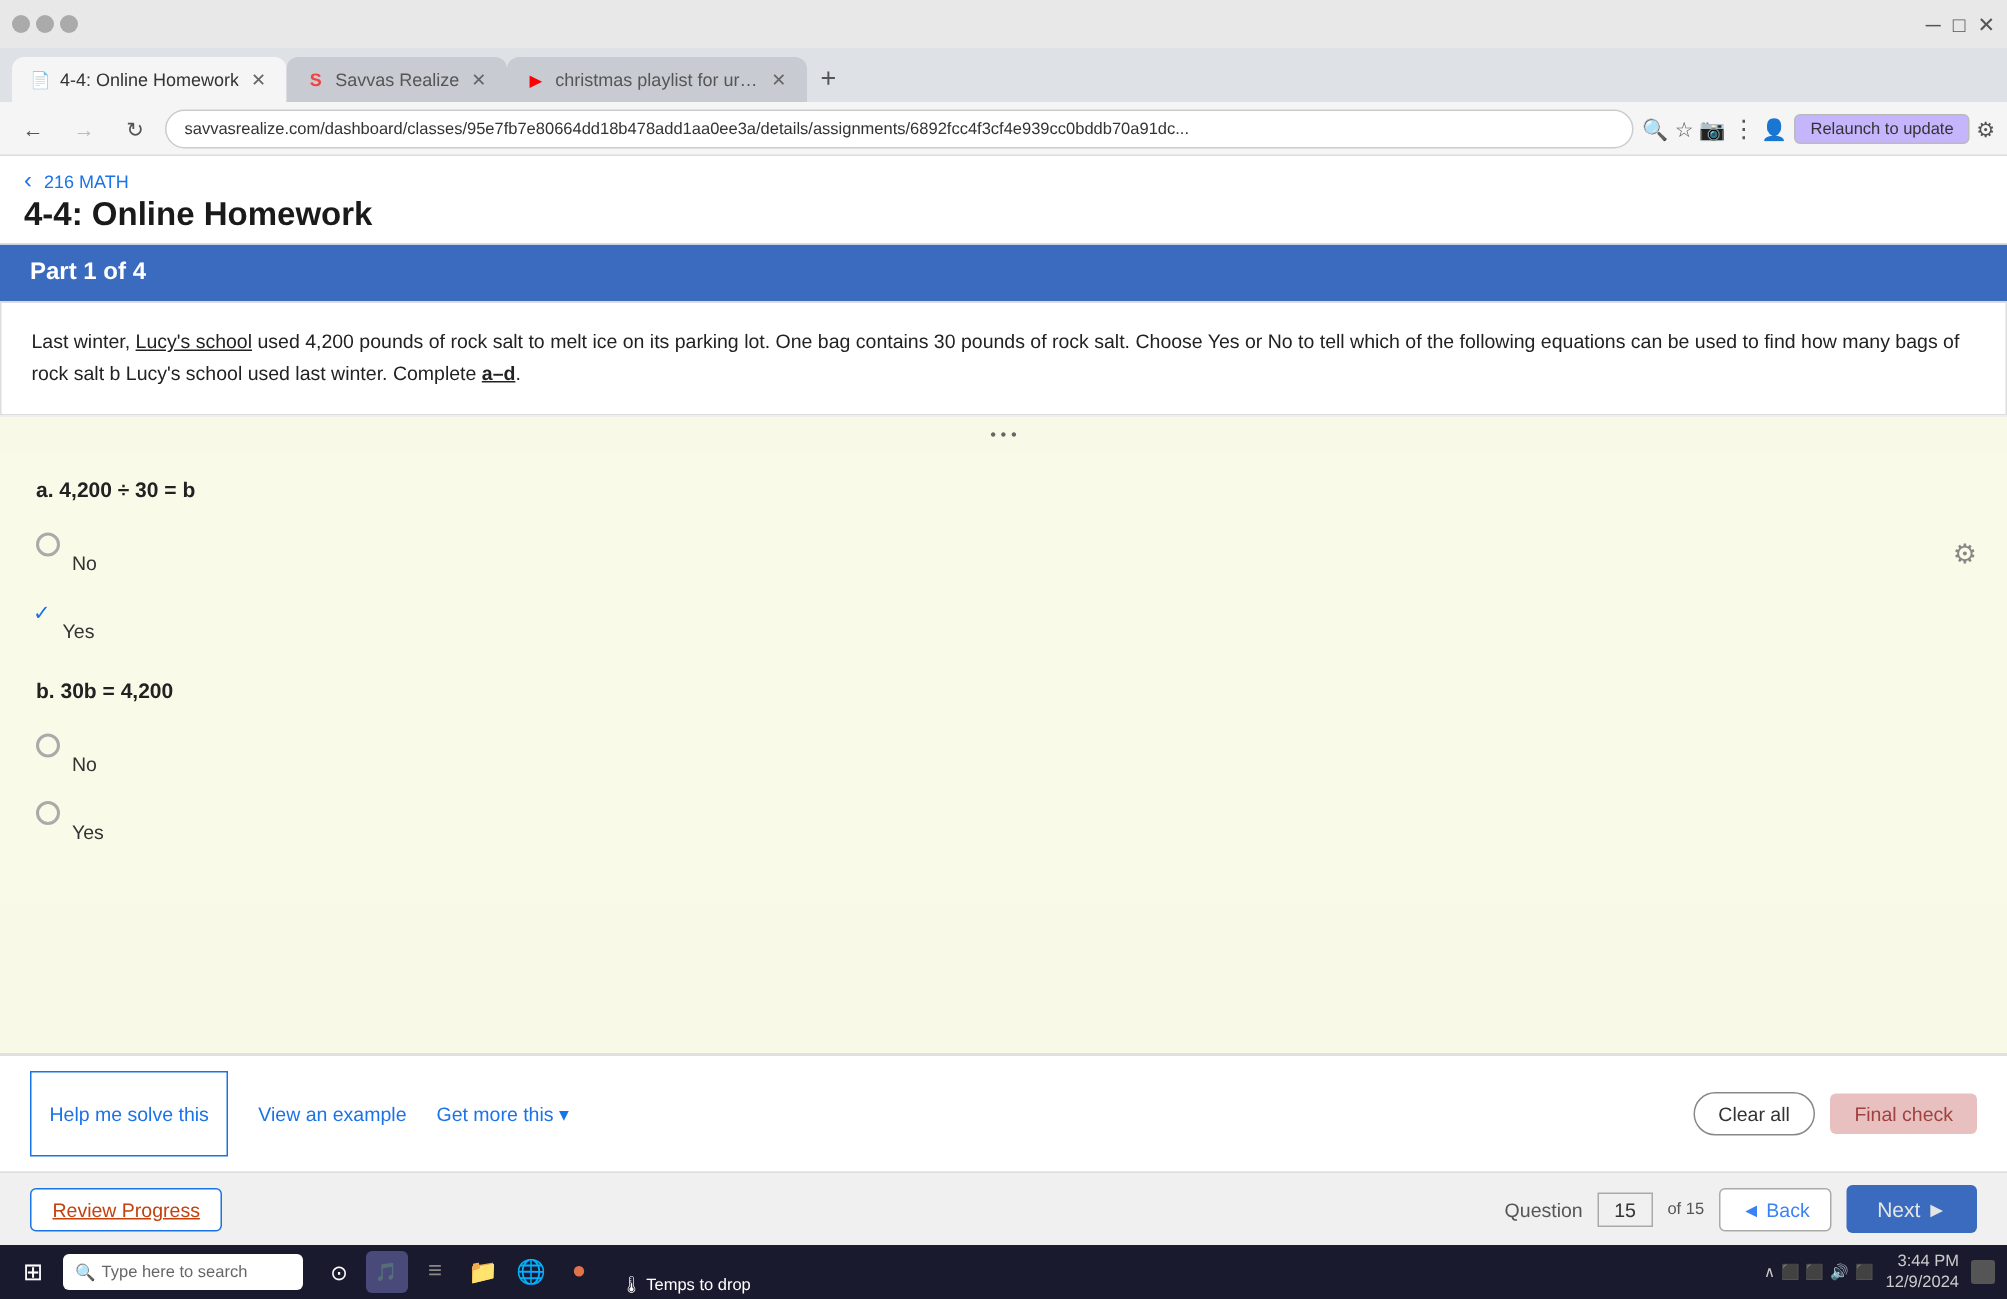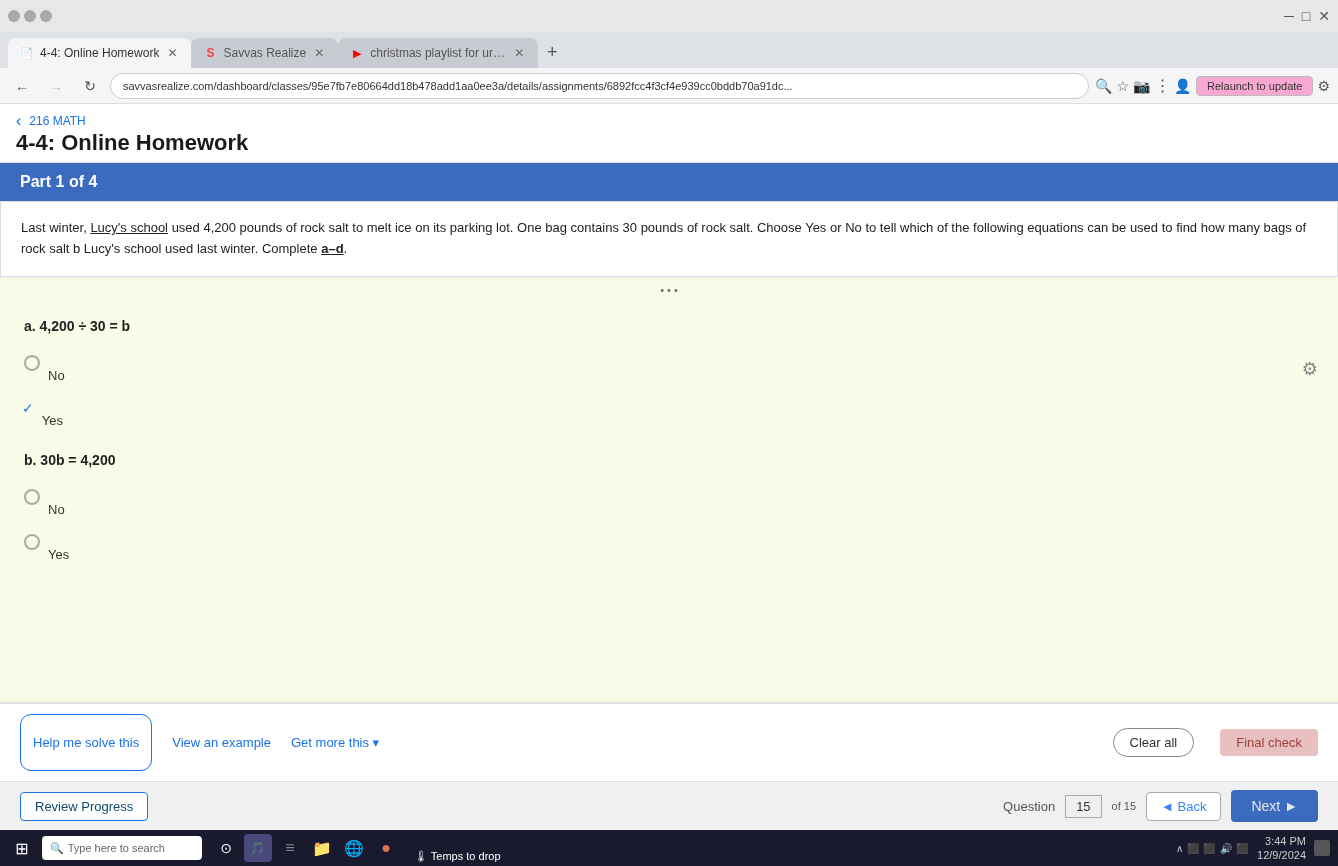--- a/index.html
+++ b/index.html
@@ -19,21 +19,21 @@
     .tab.inactive { background: #c8ccd2; color: #555; }
     .tab-favicon { width: 14px; height: 14px; display: flex; align-items: center; justify-content: center; font-size: 11px; }
     .tab-title { overflow: hidden; white-space: nowrap; text-overflow: ellipsis; flex: 1; }
     .tab-close { font-size: 12px; color: #666; cursor: pointer; padding: 2px; }
     .tab-new { width: 28px; height: 28px; display: flex; align-items: center; justify-content: center; font-size: 18px; color: #555; cursor: pointer; margin-bottom: 2px; }
 
     .nav-bar { background: #f5f5f5; height: 36px; display: flex; align-items: center; padding: 0 8px; gap: 6px; border-bottom: 1px solid #ddd; }
     .nav-btn { width: 28px; height: 28px; display: flex; align-items: center; justify-content: center; border-radius: 50%; cursor: pointer; color: #555; font-size: 14px; }
     .address-bar { flex: 1; height: 26px; background: white; border: 1px solid #ccc; border-radius: 13px; padding: 0 12px; font-size: 11px; color: #333; display: flex; align-items: center; }
     .nav-right { display: flex; gap: 4px; align-items: center; }
-    .relaunch-btn { background: #f9a8d4; border: 1px solid #bbb; padding: 3px 10px; border-radius: 4px; font-size: 11px; cursor: pointer; color: #333; }
+    .relaunch-btn { background: #c4b5fd; border: 1px solid #bbb; padding: 3px 10px; border-radius: 4px; font-size: 11px; cursor: pointer; color: #333; }
 
     
     .page-content { flex: 1; background: #f5f5f5; display: flex; flex-direction: column; overflow: hidden; }
 
     .page-header { background: white; padding: 8px 16px 0 16px; border-bottom: 1px solid #ddd; }
     .breadcrumb-row { display: flex; align-items: center; gap: 8px; font-size: 12px; color: #1a73e8; }
     .back-btn { cursor: pointer; font-size: 16px; color: #1a73e8; }
     .assignment-title { font-size: 22px; font-weight: bold; color: #1a1a1a; padding-bottom: 6px; }
     .header-right { position: absolute; right: 20px; top: 120px; display: flex; flex-direction: column; align-items: flex-end; gap: 4px; }
     .header-icons { display: flex; gap: 10px; align-items: center; }
@@ -56,29 +56,29 @@
     .bold-letter { font-weight: bold; }
 
     .radio-option { display: flex; align-items: center; gap: 8px; margin: 6px 0; cursor: pointer; }
     .radio-circle { width: 16px; height: 16px; border-radius: 50%; border: 2px solid #aaa; display: flex; align-items: center; justify-content: center; flex-shrink: 0; }
     .checkmark { color: #1a73e8; font-size: 14px; margin-left: -2px; }
     .radio-label { font-size: 13px; color: #333; margin-top: 24px; }
 
     
     .bottom-toolbar { background: white; border-top: 2px solid #e0e0e0; padding: 10px 20px; display: flex; align-items: center; justify-content: space-between; }
     .help-links { display: flex; gap: 20px; align-items: center; }
-    .help-link { color: #1a73e8; font-size: 13px; cursor: pointer; text-decoration: none; border: 1px solid #1a73e8; padding: 20px 12px; border-radius: 11px; }
+    .help-link { color: #1a73e8; font-size: 13px; cursor: pointer; text-decoration: none; border: 1px solid #1a73e8; padding: 20px 12px; border-radius: 0; }
     .help-link-plain { color: #1a73e8; font-size: 13px; cursor: pointer; text-decoration: none; }
     .help-link-arrow { color: #1a73e8; font-size: 13px; cursor: pointer; }
     .toolbar-right { display: flex; gap: 10px; align-items: center; }
     .clear-btn { border: 1px solid #888; background: white; padding: 6px 16px; border-radius: 20px; font-size: 13px; cursor: pointer; color: #333; }
-    .final-check-btn { background: #e8c0c0; border: none; padding: 6px 16px; border-radius: 4px; font-size: 13px; cursor: pointer; color: #a04040; margin-left: 16px; }
+    .final-check-btn { background: #e8c0c0; border: none; padding: 6px 16px; border-radius: 4px; font-size: 13px; cursor: pointer; color: #a04040; }
 
     .nav-footer { background: #f0f0f0; border-top: 1px solid #ddd; padding: 8px 20px; display: flex; align-items: center; justify-content: space-between; }
-    .review-btn { border: 1px solid #1a73e8; background: white; color: #0c4a6e; padding: 6px 14px; border-radius: 4px; font-size: 13px; cursor: pointer; }
+    .review-btn { border: 1px solid #1a73e8; background: white; color: #c2410c; padding: 6px 14px; border-radius: 4px; font-size: 13px; cursor: pointer; text-decoration: underline; }
     .question-nav { display: flex; align-items: center; gap: 10px; }
     .question-label { font-size: 13px; color: #555; }
     .question-num-box { border: 1px solid #aaa; padding: 3px 10px; font-size: 13px; color: #333; }
     .question-of { font-size: 11px; color: #555; }
     .nav-arrow-btn { border: 1px solid #aaa; background: white; padding: 6px 14px; border-radius: 4px; font-size: 13px; cursor: pointer; color: #3b82f6; display: flex; align-items: center; gap: 4px; }
     .next-btn { background: #3a6bbf; color: #e5e5e5; border: none; padding: 8px 20px; border-radius: 4px; font-size: 14px; cursor: pointer; display: flex; align-items: center; gap: 6px; }
 
     
     .taskbar { background: #1a1a2e; height: 36px; display: flex; align-items: center; padding: 0 8px; gap: 6px; }
     .taskbar-start { width: 28px; height: 28px; display: flex; align-items: center; justify-content: center; font-size: 16px; color: white; cursor: pointer; }

